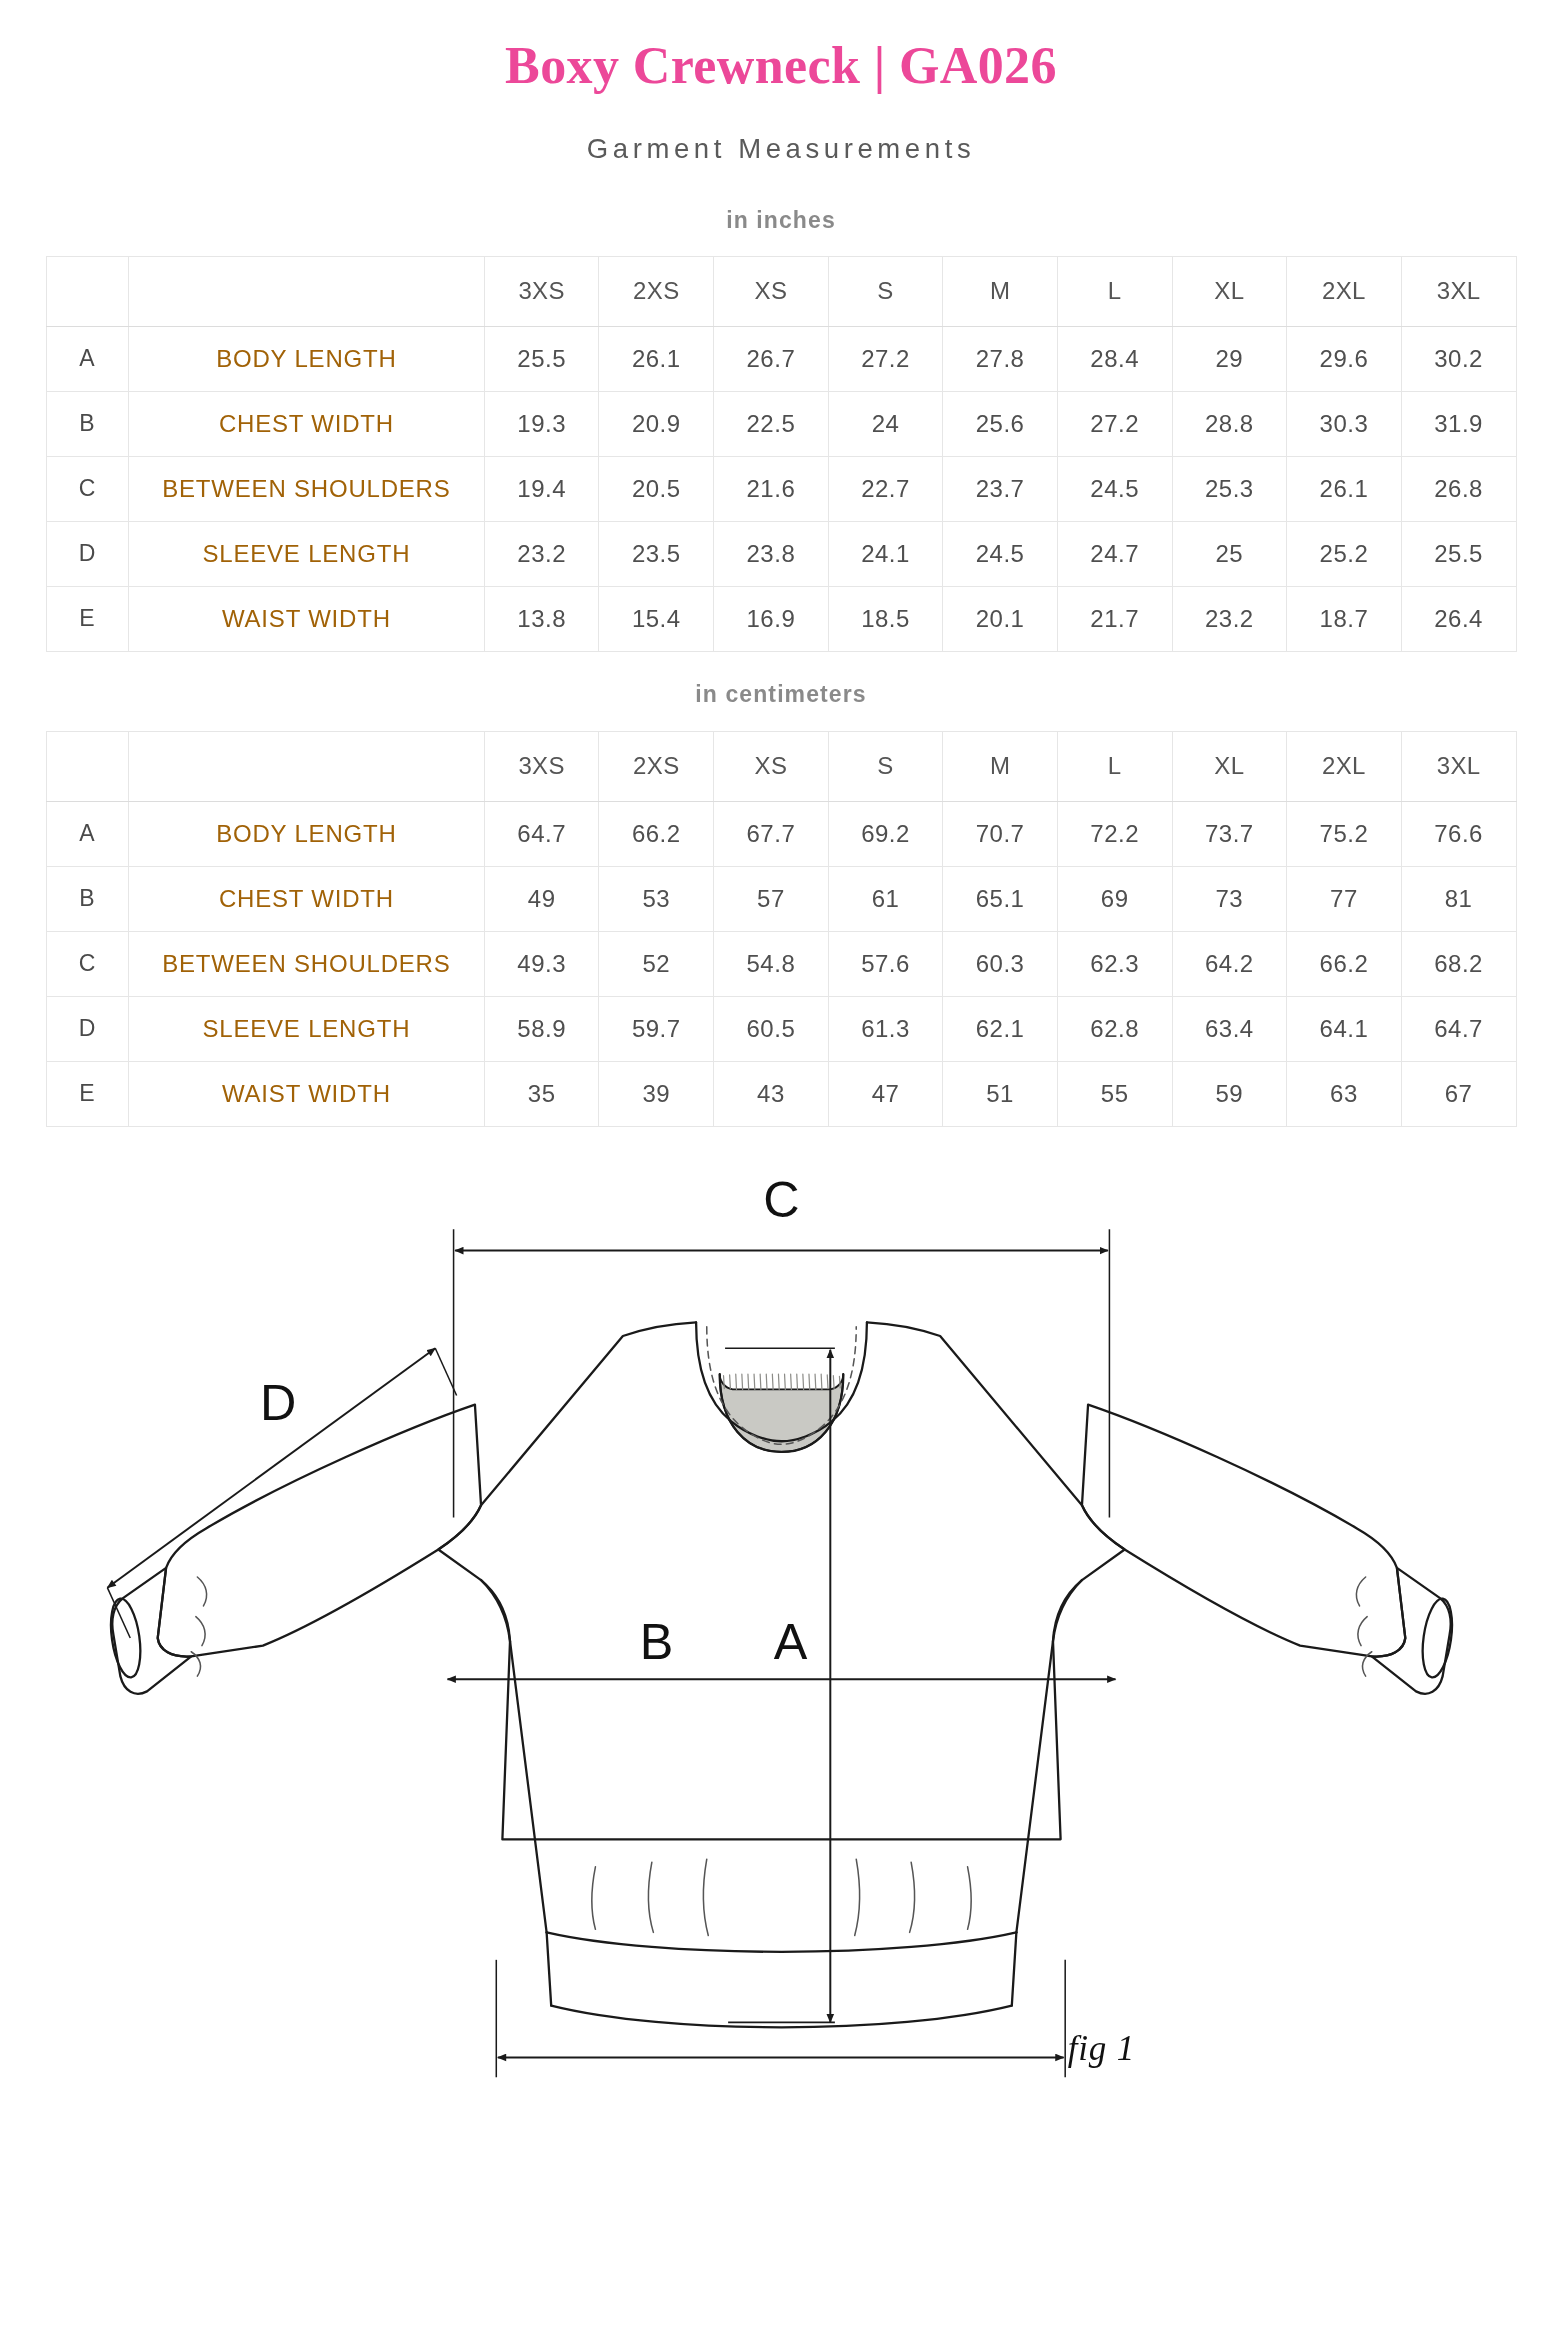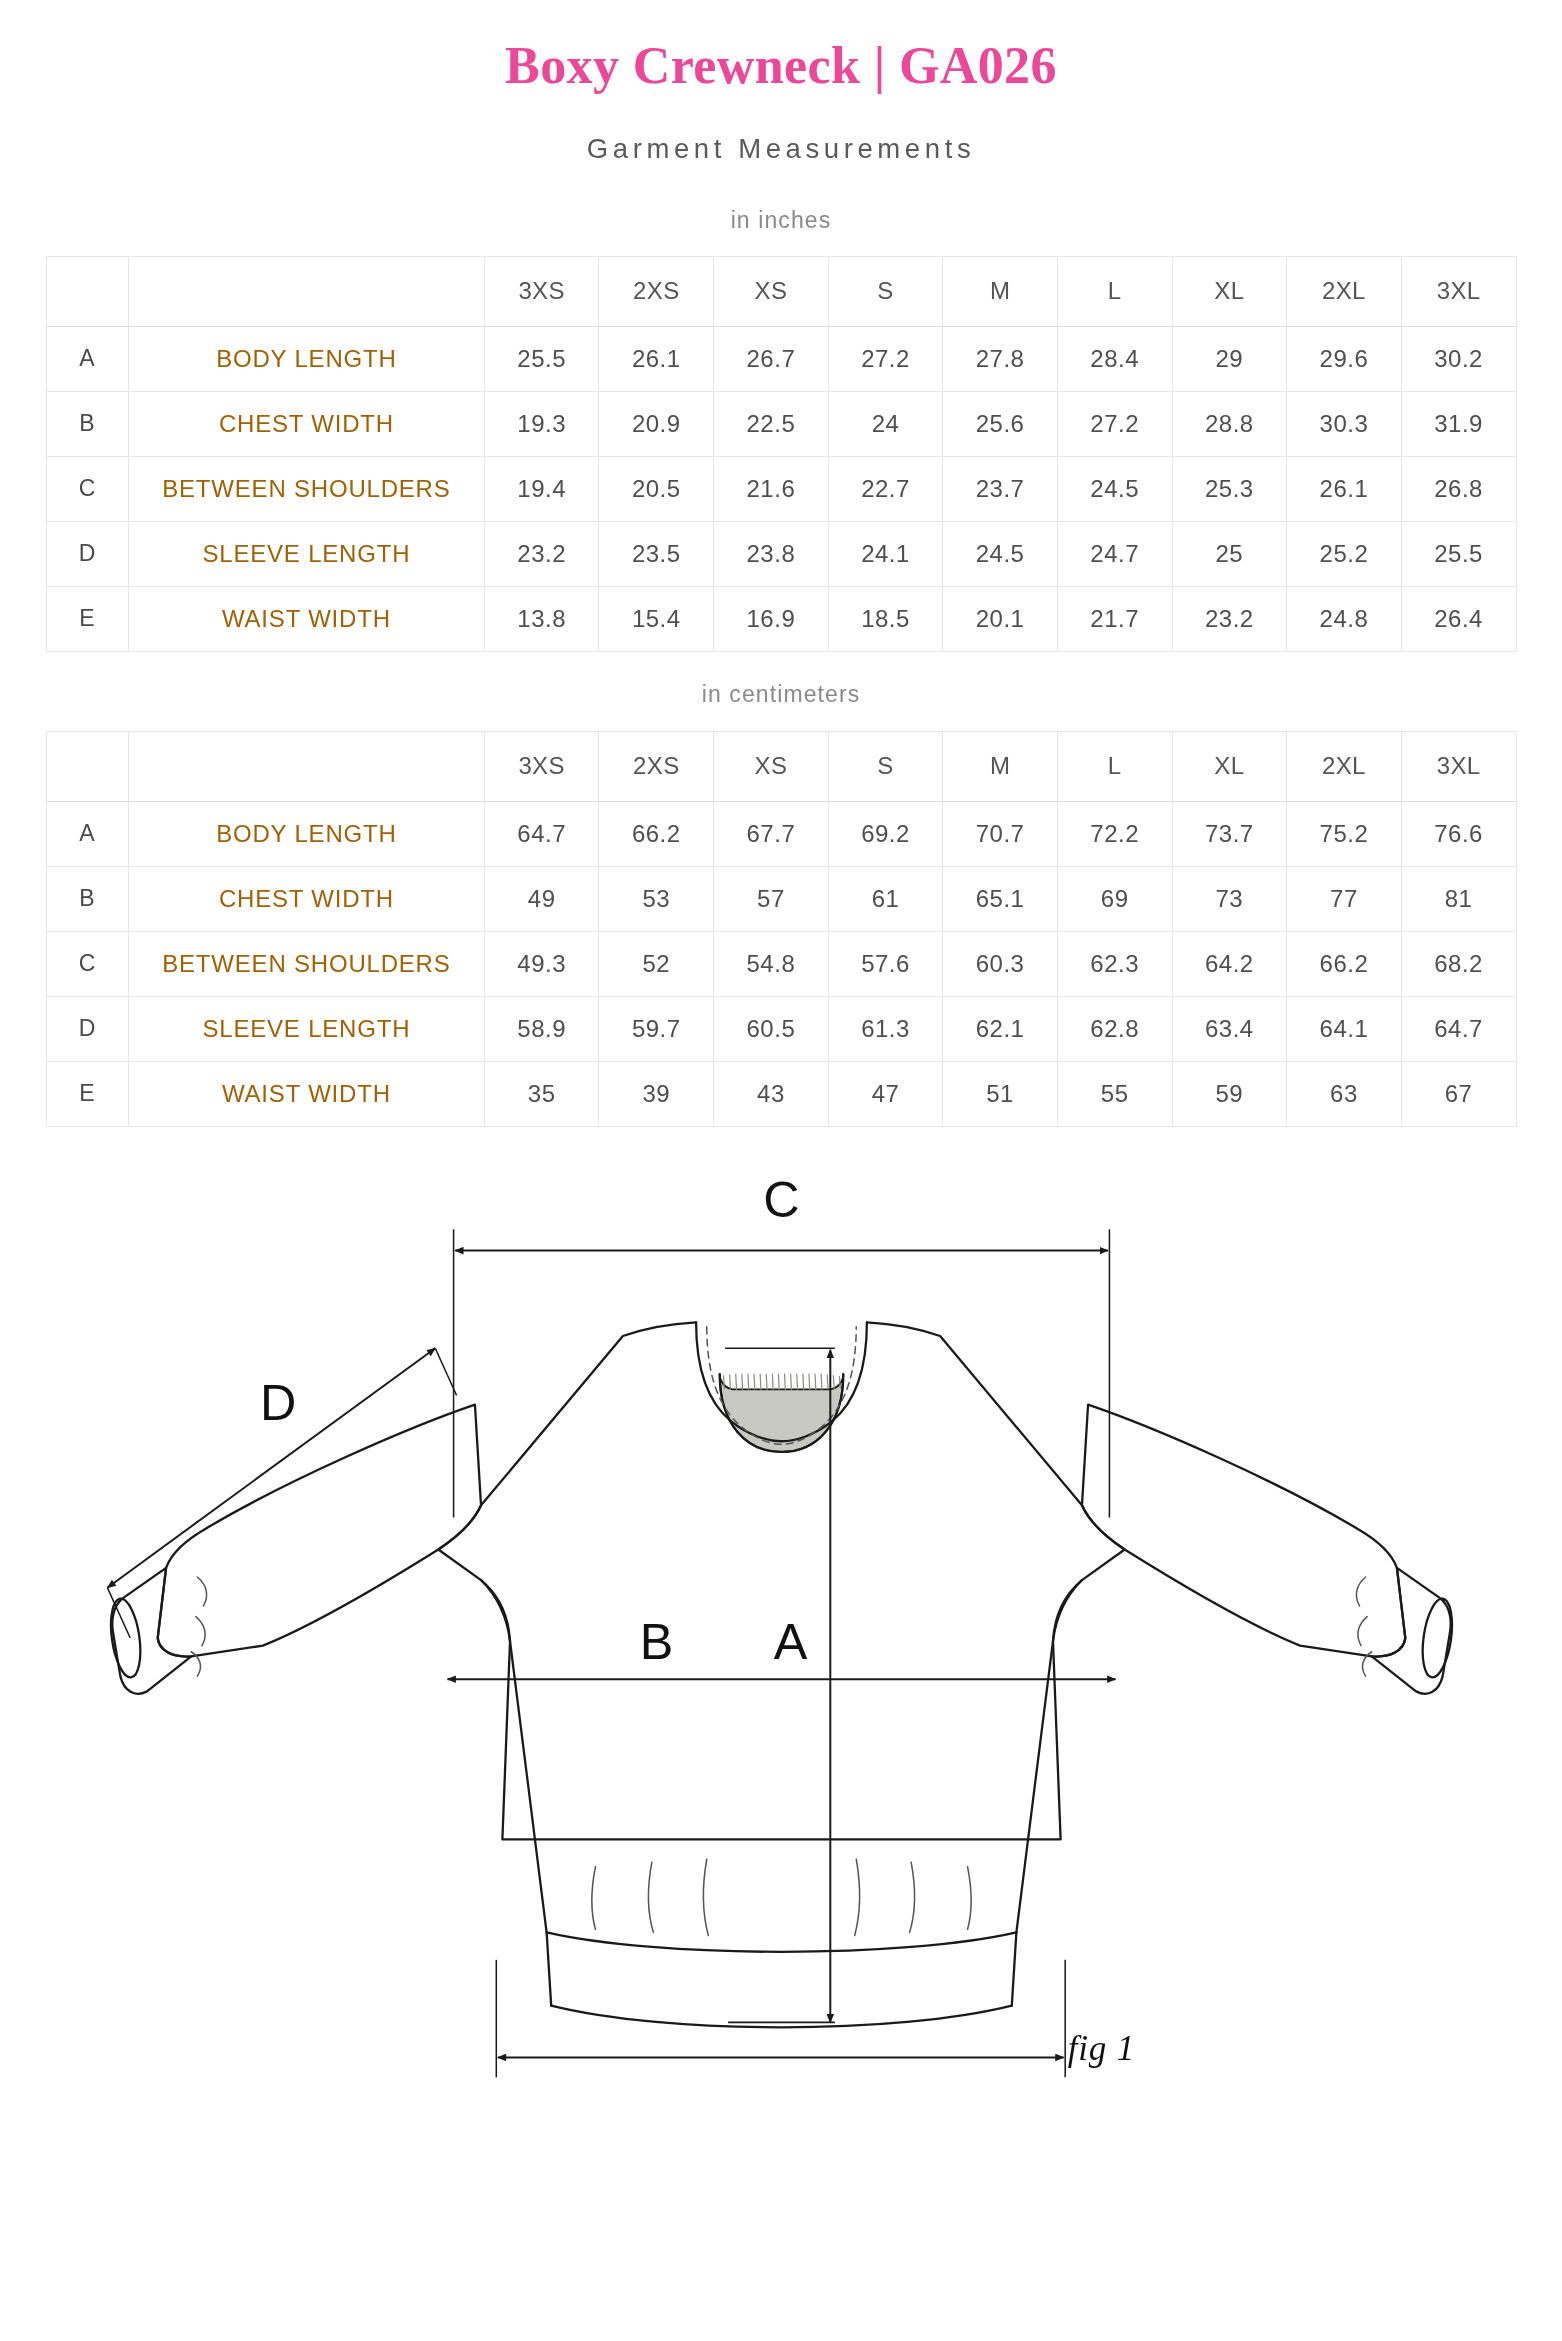--- a/index.html
+++ b/index.html
@@ -45,21 +45,21 @@
     color: #5a5a5a;
     margin: 16px;
     padding-top: 23px;
   }
 
   .unit-label {
     text-align: center;
     font-size: 23px;
     letter-spacing: 1.1px;
     color: #8a8a8a;
-    font-weight: 400;
+    font-weight: 700;
   }
   .unit-inches { padding-top: 26px; padding-bottom: 21.4px; }
   .unit-cm { padding-top: 29px; padding-bottom: 23px; }
 
   
   .table-wrap {
     width: 1471px;
     margin: 0 auto;
   }
   table.spec {
@@ -222,21 +222,21 @@
         <tr>
           <td class="letter">E</td>
           <td class="name">WAIST WIDTH</td>
           <td class="val">13.8</td>
           <td class="val">15.4</td>
           <td class="val">16.9</td>
           <td class="val">18.5</td>
           <td class="val">20.1</td>
           <td class="val">21.7</td>
           <td class="val">23.2</td>
-          <td class="val">24.8</td>
+          <td class="val">18.7</td>
           <td class="val">26.4</td>
         </tr>
       </tbody>
     </table>
   </div>
 
   <div class="unit-label unit-cm">in centimeters</div>
 
   <div class="table-wrap">
     <table class="spec">

